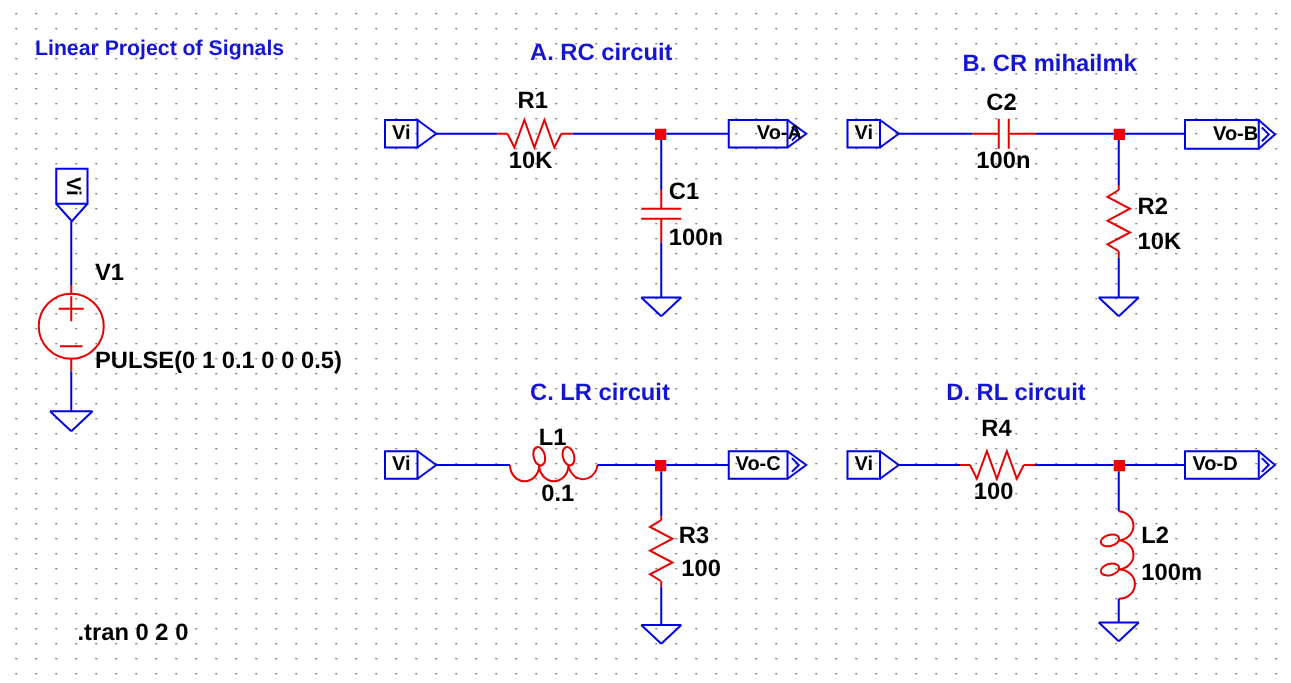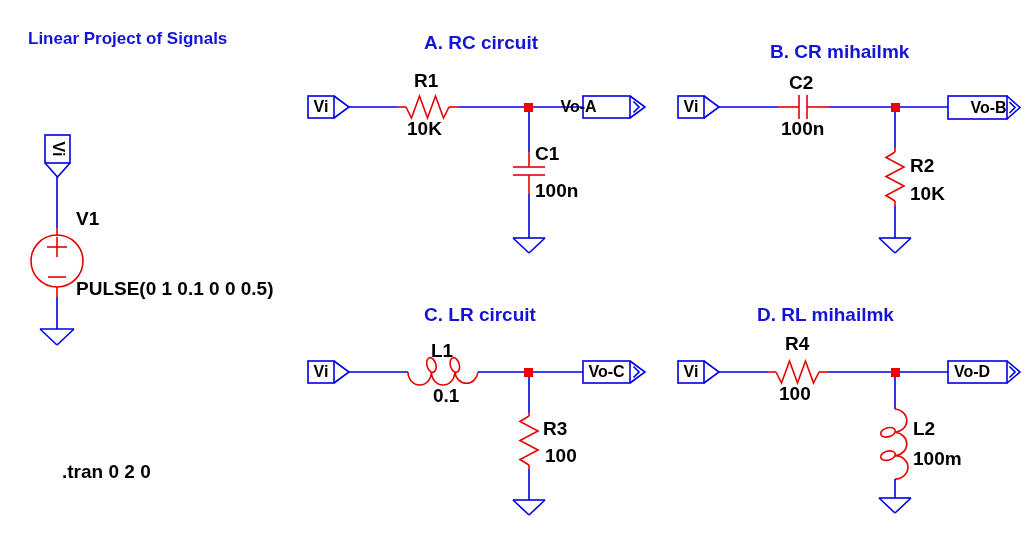--- a/index.html
+++ b/index.html
@@ -171,30 +171,30 @@
     </g>
   </svg>
 
   <div class="titleblock">
     <div>Linear Project of Signals</div>
   </div>
 
   <div class="lbl blue" style="left:424px;top:32px">A. RC circuit</div>
   <div class="lbl blue" style="left:770px;top:41px">B. CR mihailmk</div>
   <div class="lbl blue" style="left:424px;top:304px">C. LR circuit</div>
-  <div class="lbl blue" style="left:757px;top:304px">D. RL mihailmk</div>
-
-  <div class="lbl" style="left:62px;top:461px">.tran 0 2 0</div>
+  <div class="lbl blue" style="left:757px;top:304px">D. RL circuit</div>
+
+  <div class="lbl" style="left:62px;top:496px">.tran 0 2 0</div>
 
   <div class="lbl" style="left:76px;top:208px">V1</div>
   <div class="lbl" style="left:76px;top:278px">PULSE(0 1 0.1 0 0 0.5)</div>
   <div class="flag-lbl" style="left:43px;top:141px;width:29px;height:16px;line-height:16px;transform:rotate(90deg)">Vi</div>
 
   <div class="flag-lbl" style="left:308px;top:96px;width:26px;height:22px;line-height:22px">Vi</div>
-  <div class="flag-lbl" style="left:555px;top:96px;width:47px;height:22px;line-height:22px">Vo-A</div>
+  <div class="flag-lbl" style="left:600px;top:96px;width:47px;height:22px;line-height:22px">Vo-A</div>
   <div class="lbl" style="left:414px;top:70px">R1</div>
   <div class="lbl" style="left:407px;top:118px">10K</div>
   <div class="lbl" style="left:535px;top:143px">C1</div>
   <div class="lbl" style="left:535px;top:180px">100n</div>
 
   <div class="flag-lbl" style="left:678px;top:96px;width:26px;height:22px;line-height:22px">Vi</div>
   <div class="flag-lbl" style="left:948px;top:96px;width:81px;height:23px;line-height:23px">Vo-B</div>
   <div class="lbl" style="left:789px;top:72px">C2</div>
   <div class="lbl" style="left:781px;top:118px">100n</div>
   <div class="lbl" style="left:910px;top:155px">R2</div>

